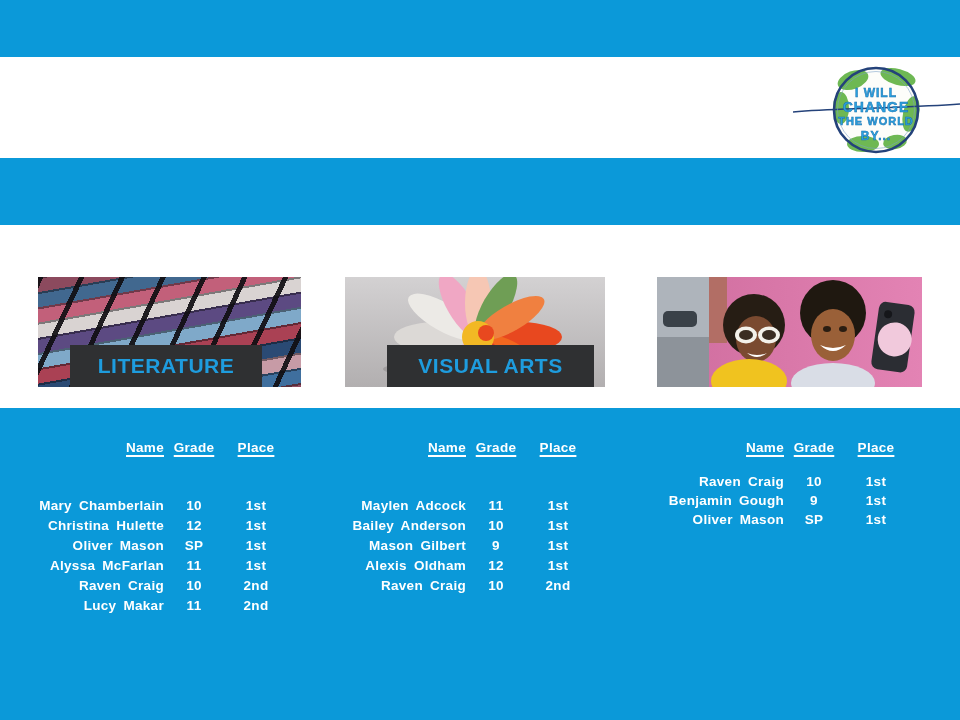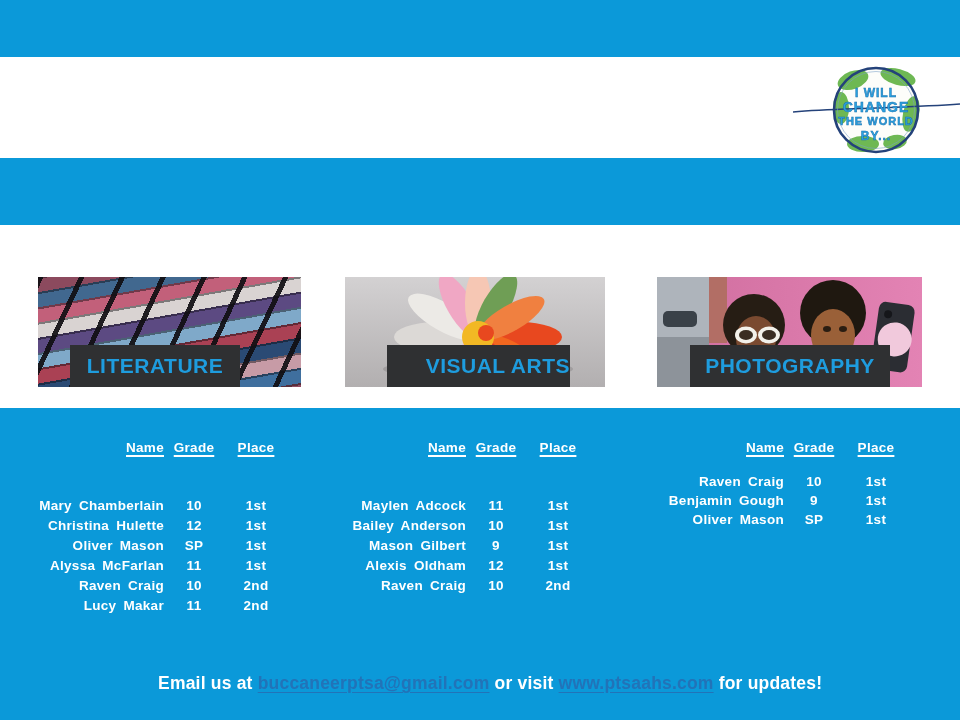--- a/index.html
+++ b/index.html
@@ -33,22 +33,22 @@
       repeating-linear-gradient(170deg,
         #8c4a5e 0 15px,#41688f 15px 30px,#c2607a 30px 45px,#d9d3d2 45px 60px,
         #5c4a82 60px 75px,#7fa9c9 75px 90px,#aa4154 90px 105px,#2a4a74 105px 120px,
         #c79ba6 120px 135px,#3f6f9e 135px 150px,#934d62 150px 165px,#d3b8b0 165px 180px);
   }
   .label-box{
     position:absolute;top:345px;height:42px;background:#2F3032;
     color:#1E9CDE;font-weight:700;font-size:21px;letter-spacing:0.5px;
     text-align:center;line-height:42px;z-index:3;white-space:nowrap;
   }
-  .label-1{left:70px;width:170px;}
-  .label-2{left:387px;width:183px;text-align:right;}
+  .label-1{left:70px;width:192px;}
+  .label-2{left:387px;width:207px;}
   .label-3{left:690px;width:200px;}
 
   
   .wt{position:absolute;width:250px;color:#ffffff;font-weight:700;font-size:13.5px;
       letter-spacing:0.3px;word-spacing:3px;}
   .wt-1{left:38px;top:440px;}
   .wt-2{left:340px;top:440px;}
   .wt-3{left:658px;top:440px;}
   .t-header{display:flex;height:16px;line-height:16px;}
   .t-header span{text-decoration:underline;text-underline-offset:3px;text-decoration-thickness:2px;}
@@ -188,21 +188,20 @@
       <g transform="rotate(8 235 60)">
         <rect x="218" y="26" width="36" height="68" rx="7" fill="#2b2d33"></rect>
         <circle cx="228" cy="38" r="4" fill="#15161a"></circle>
         <circle cx="238" cy="62" r="17" fill="#f1c9dc"></circle>
       </g>
     </svg>
   </div>
 
   <div class="label-box label-1">LITERATURE</div>
   <div class="label-box label-2">VISUAL ARTS</div>
-  <div class="label-box label-3">PHOTOGRAPHY</div>
 
   <div class="wt wt-1">
     <div class="t-header">
       <span class="c-name">Name</span>
       <span class="c-grade">Grade</span>
       <span class="c-place">Place</span>
     </div>
     <div class="t-rows">
       <div class="t-row">
         <span class="c-name">Mary Chamberlain</span>
@@ -290,17 +289,14 @@
           <span class="c-place">1st</span>
       </div>
       <div class="t-row">
         <span class="c-name">Oliver Mason</span>
           <span class="c-grade">SP</span>
           <span class="c-place">1st</span>
       </div>
     </div>
   </div>
 
-  <div class="footer">
-    <span>Email us at </span><a class="flink">buccaneerptsa@gmail.com</a><span> or visit </span><a class="flink">www.ptsaahs.com</a><span> for updates!</span>
-  </div>
 
 </div>
 
 </body></html>

